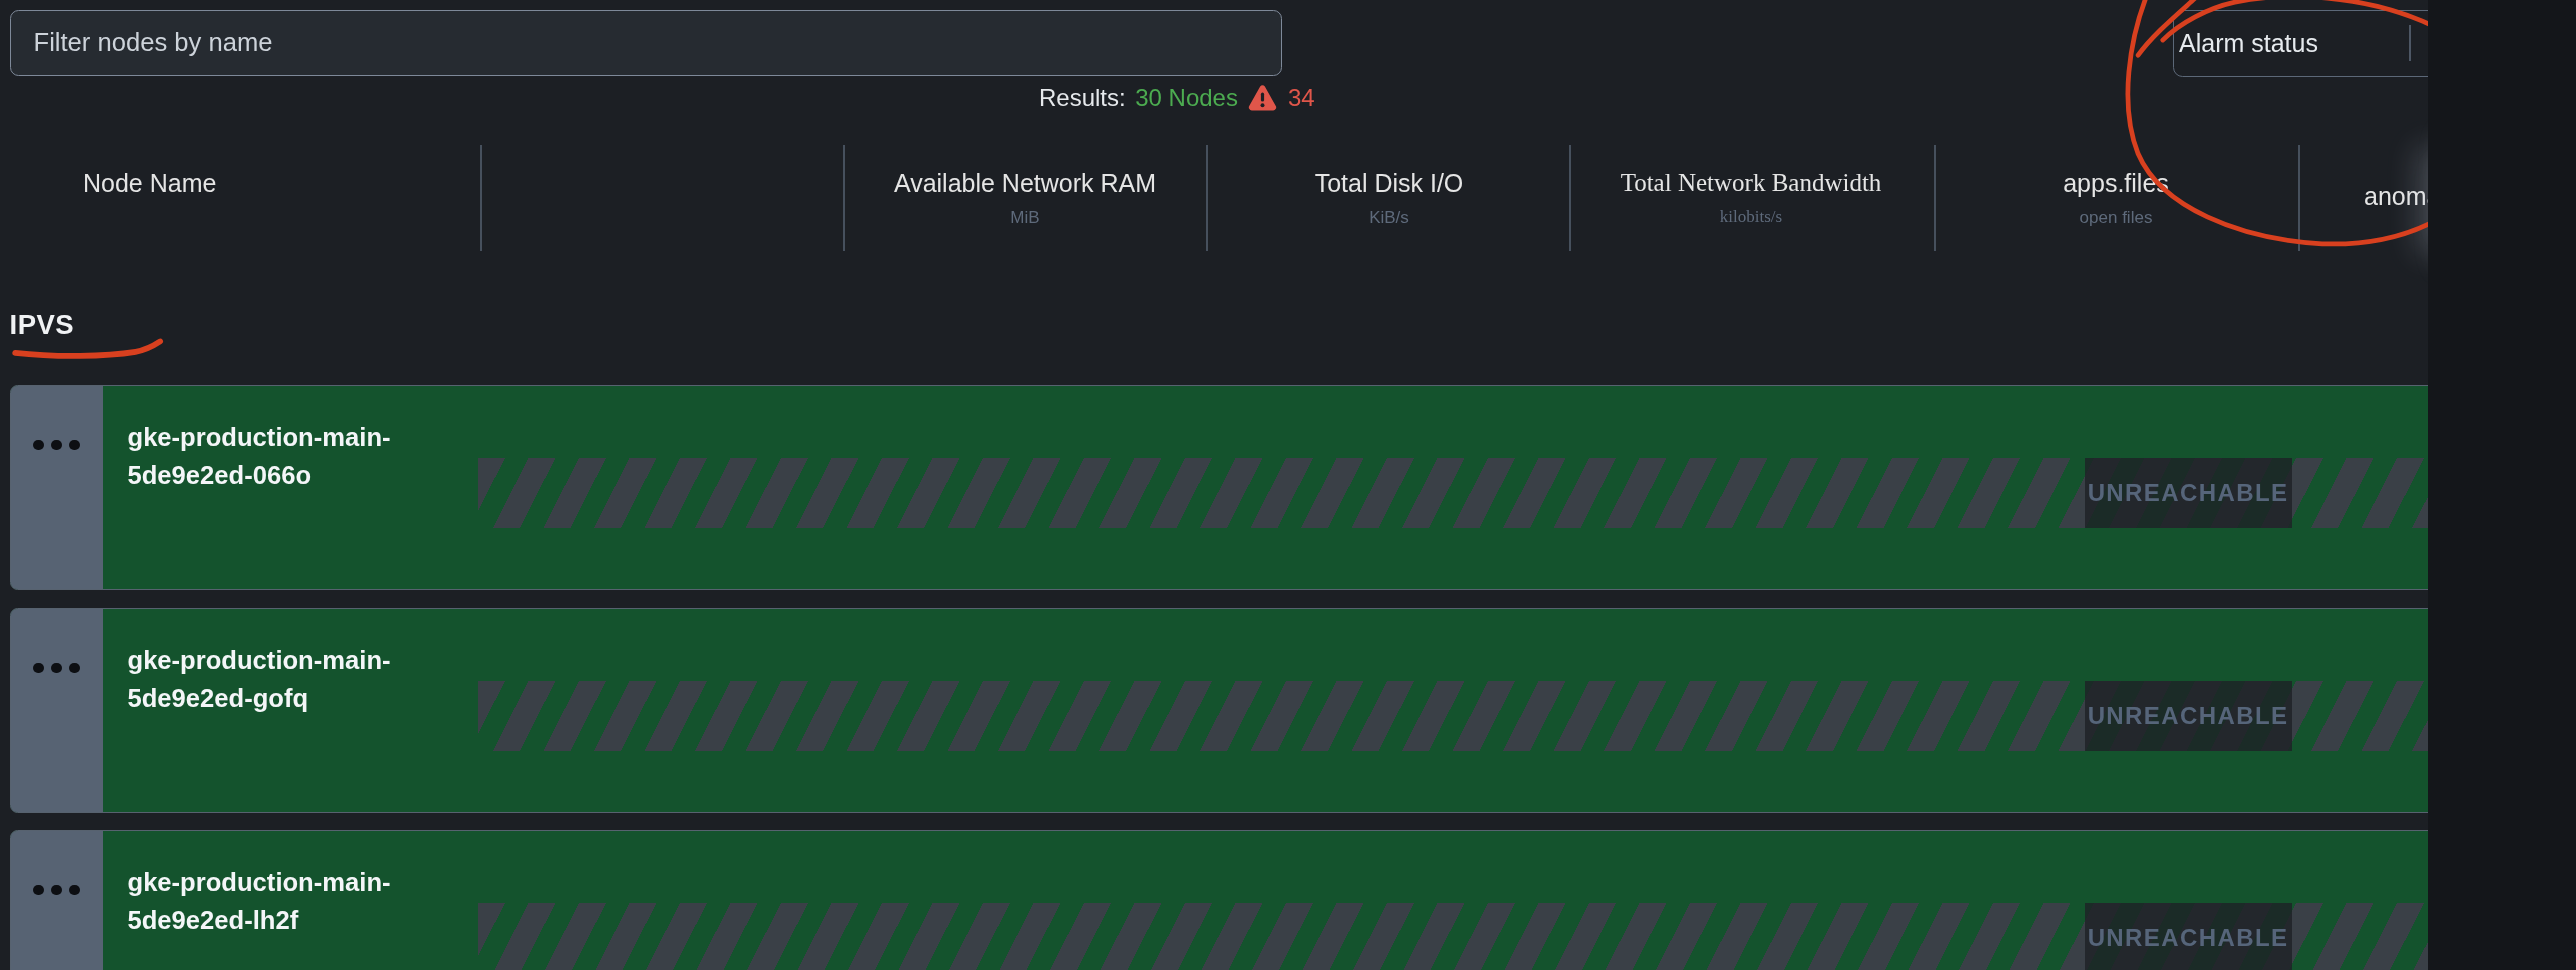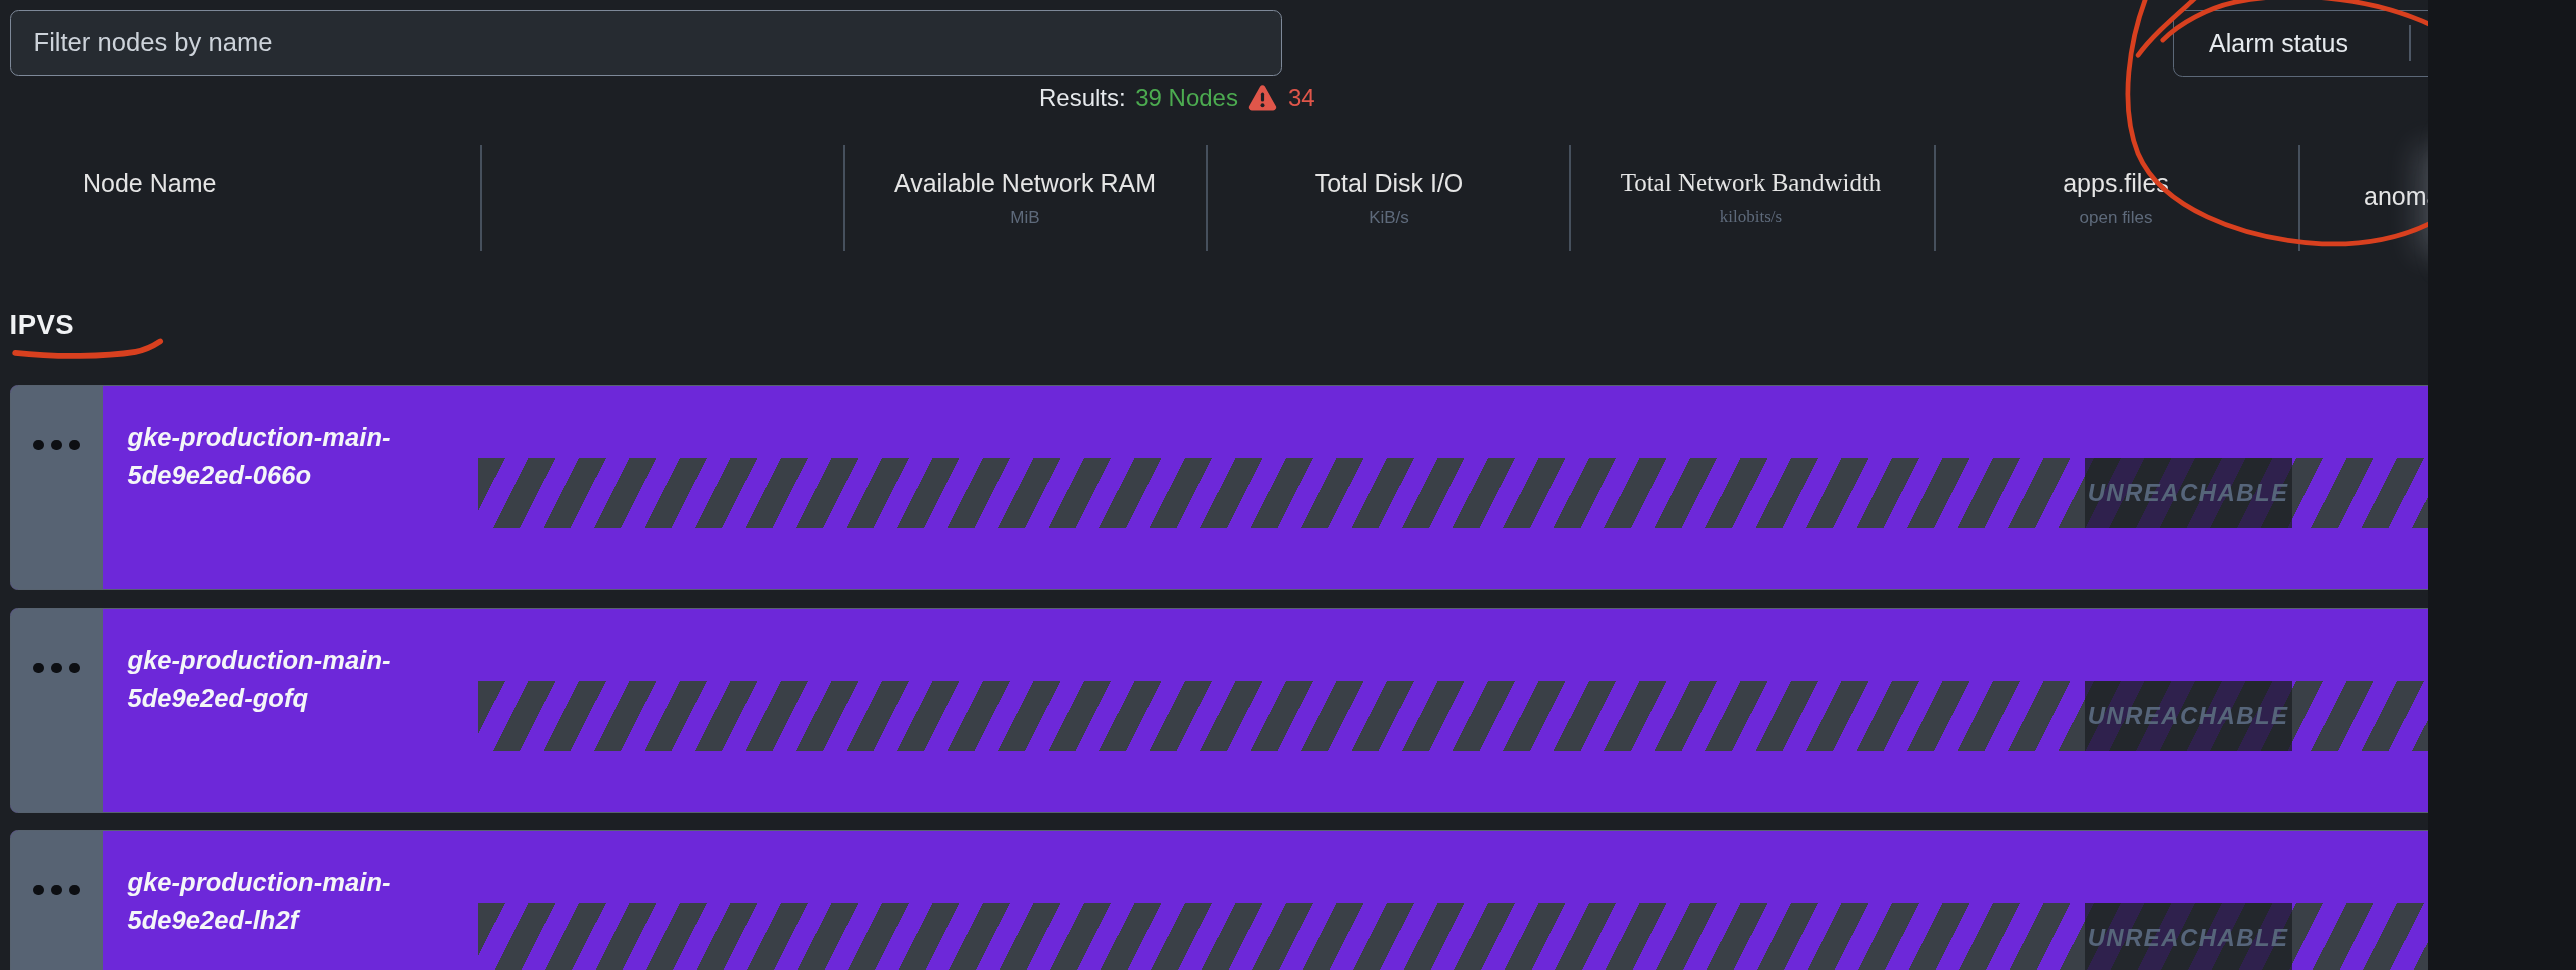--- a/index.html
+++ b/index.html
@@ -21,21 +21,21 @@
     position:absolute;left:1039px;top:82px;height:32px;
     display:flex;align-items:center;gap:9.5px;font-size:24px;
   }
   .results .lbl{color:#e6e9ec;}
   .results .green{color:#4cab50;}
   .results .red{color:#e0564a;}
   .warn-svg{display:block;}
   .alarm-dropdown{
     position:absolute;left:2173px;top:9.5px;width:300px;height:67px;
     box-sizing:border-box;border:1.9px solid #5c6878;border-radius:9.5px;
-    display:flex;align-items:center;padding-left:35px;cursor:pointer;
+    display:flex;align-items:center;padding-left:5px;cursor:pointer;
   }
   .alarm-dropdown .label{flex:1;font-size:25px;color:#e6eaee;}
   .alarm-dropdown .vsep{width:1.9px;height:36px;background:#4d5765;}
   .alarm-dropdown .chev-wrap{width:61px;display:flex;align-items:center;justify-content:center;}
   .chevron-down{
     width:16px;height:16px;border-right:2.8px solid #9aa6b5;border-bottom:2.8px solid #9aa6b5;
     transform:rotate(45deg) translate(-2.8px,-2.8px);border-radius:1.9px;
   }
   .add-btn{
     position:absolute;left:2489px;top:7.6px;width:63px;height:63px;
@@ -67,21 +67,21 @@
     position:absolute;left:23px;top:20px;width:61px;height:61px;box-sizing:border-box;
     border:1.9px solid #5f6d7d;border-radius:9.5px;background:transparent;cursor:pointer;
     display:flex;align-items:center;justify-content:center;
     color:#ffffff;font-size:40px;font-family:"DejaVu Sans",sans-serif;line-height:1;
   }
   
   .group-label{position:absolute;left:9.5px;top:309px;font-size:27.5px;font-weight:bold;color:#f0f2f4;letter-spacing:0.5px;}
   
   .node-row{
     position:absolute;left:9.5px;width:2531px;height:205px;box-sizing:border-box;
-    background:#6d28d9;border:1.9px solid #57626f;border-radius:7.6px;font-style:italic;
+    background:#14532d;border:1.9px solid #57626f;border-radius:7.6px;
   }
   .row-strip{
     position:absolute;left:0;top:0;bottom:0;width:92px;
     background:#576373;border-radius:5.7px 0 0 5.7px;cursor:pointer;
     display:flex;justify-content:center;
   }
   .dots{display:flex;gap:7.6px;align-items:center;height:0;margin-top:59px;}
   .dots i{width:10.4px;height:10.4px;border-radius:50%;background:#0d0f13;display:block;}
   .node-name{position:absolute;left:117px;top:32px;font-size:25.6px;font-weight:bold;color:#f4f6f8;line-height:38px;}
   .stripe-band{
@@ -99,21 +99,21 @@
 </style>
 </head>
 <body>
 
 <div class="stage">
 
   <input class="filter-input" type="text" placeholder="Filter nodes by name" style="">
 
   <div class="results">
     <span class="lbl">Results:</span>
-    <span class="green">39 Nodes</span>
+    <span class="green">30 Nodes</span>
     <svg class="warn-svg" width="31" height="28.4" viewBox="0 0 33 30">
       <path d="M14 2.5 a3.2 3.2 0 0 1 5 0 l11.5 20.5 a3.2 3.2 0 0 1 -2.8 5 H5.3 a3.2 3.2 0 0 1 -2.8 -5 Z" fill="#e0564a"></path>
       <rect x="14.8" y="9" width="3.4" height="9.5" rx="1.7" fill="#1c1f24"></rect>
       <circle cx="16.5" cy="22.5" r="2.1" fill="#1c1f24"></circle>
     </svg>
     <span class="red">34</span>
   </div>
 
   <div class="alarm-dropdown">
     <span class="label">Alarm status</span>

